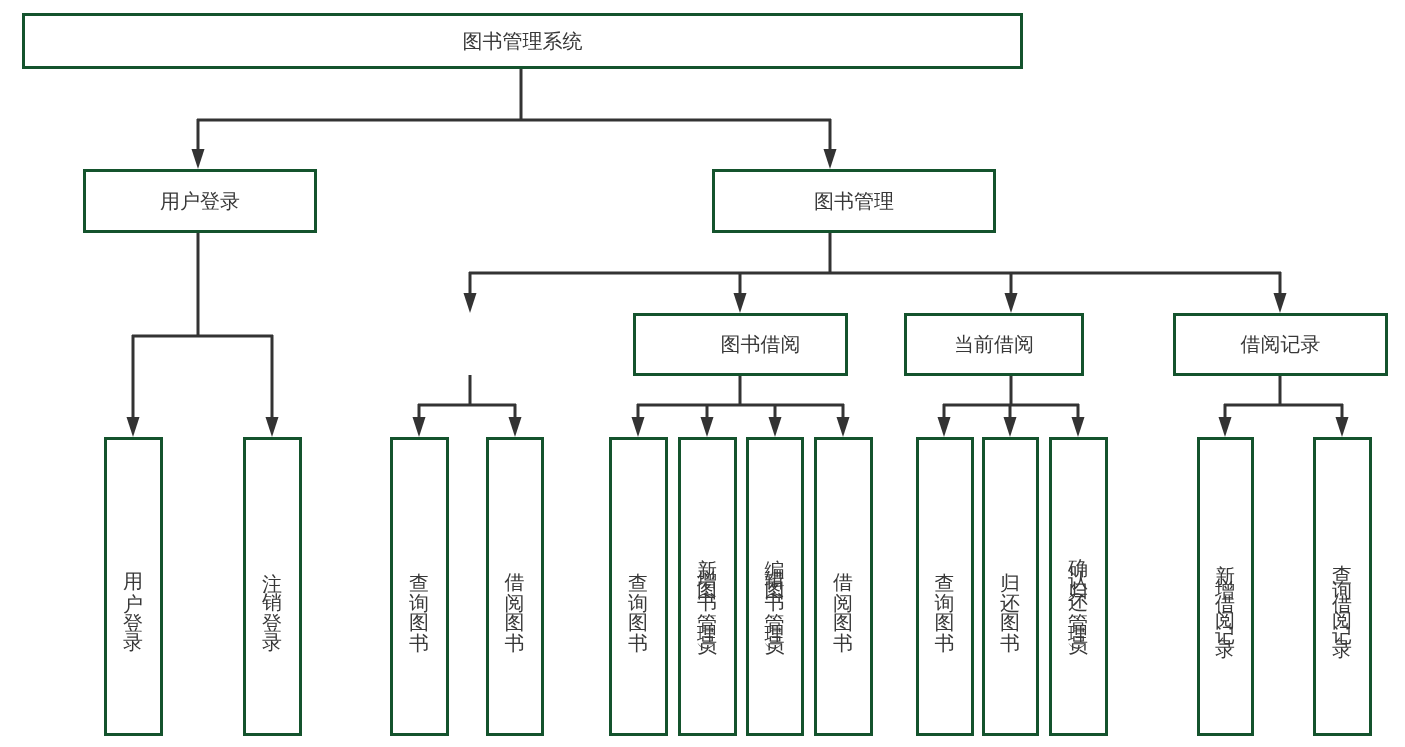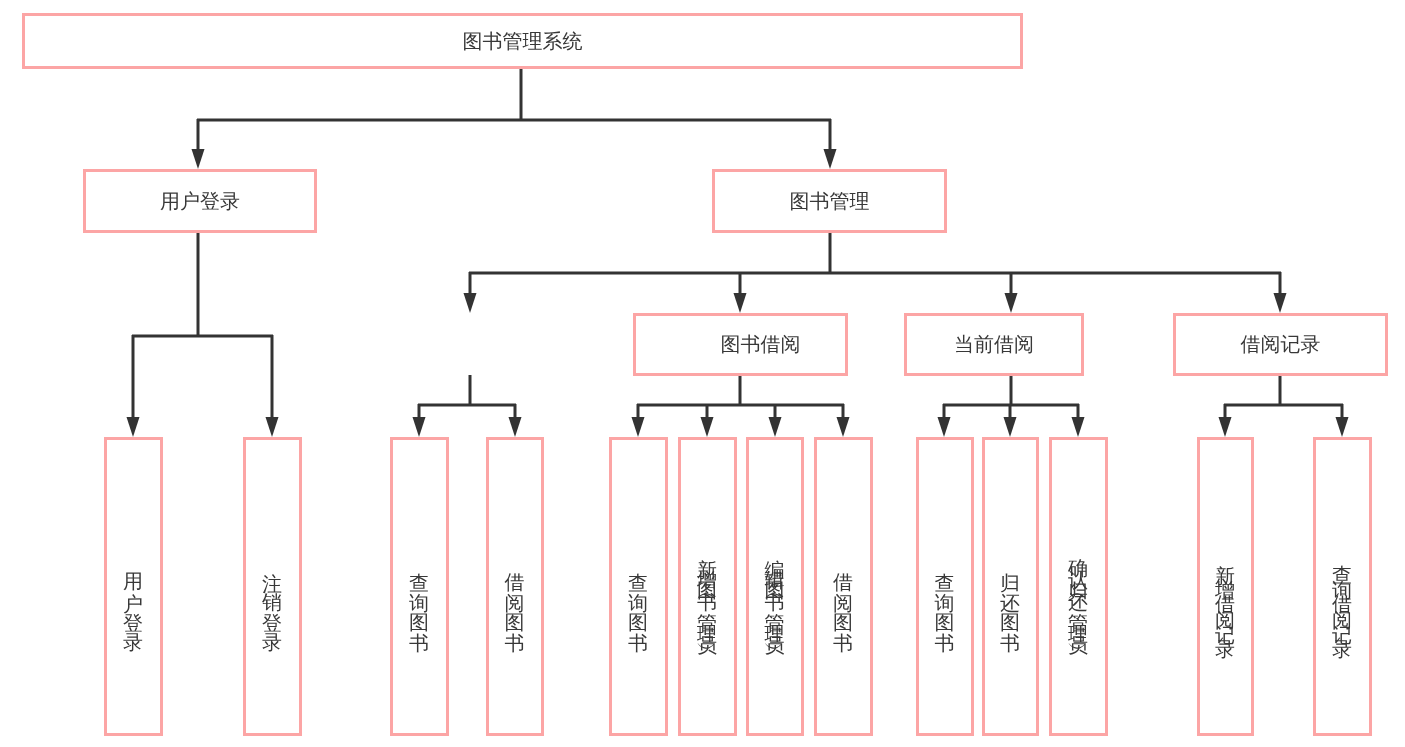--- a/index.html
+++ b/index.html
@@ -12,21 +12,21 @@
     font-family: "DejaVu Sans", "Liberation Sans", sans-serif;
   }
   #wires {
     position: absolute;
     left: 0; top: 0;
     width: 1405px; height: 747px;
   }
   .node {
     position: absolute;
     box-sizing: border-box;
-    border: 3px solid #fca5a5;
+    border: 3px solid #14532d;
     background: #ffffff;
     display: flex;
     align-items: center;
     justify-content: center;
     color: #383838;
   }
   .hlabel {
     font-size: 20px;
     color: #383838;
     white-space: nowrap;
@@ -123,21 +123,21 @@
     </g>
   </svg>
 
   <div class="node" style="left:22px; top:13px; width:1001px; height:56px;">
     <span class="hlabel">图书管理系统</span>
   </div>
 
   <div class="node" style="left:83px; top:169px; width:234px; height:64px;">
     <span class="hlabel">用户登录</span>
   </div>
-  <div class="node" style="left:712px; top:169px; width:235px; height:64px;">
+  <div class="node" style="left:712px; top:169px; width:284px; height:64px;">
     <span class="hlabel">图书管理</span>
   </div>
 
   <div class="node" style="left:633px; top:313px; width:215px; height:63px;padding-left:40px;">
     <span class="hlabel">图书借阅</span>
   </div>
   <div class="node" style="left:904px; top:313px; width:180px; height:63px;">
     <span class="hlabel">当前借阅</span>
   </div>
   <div class="node" style="left:1173px; top:313px; width:215px; height:63px;">

